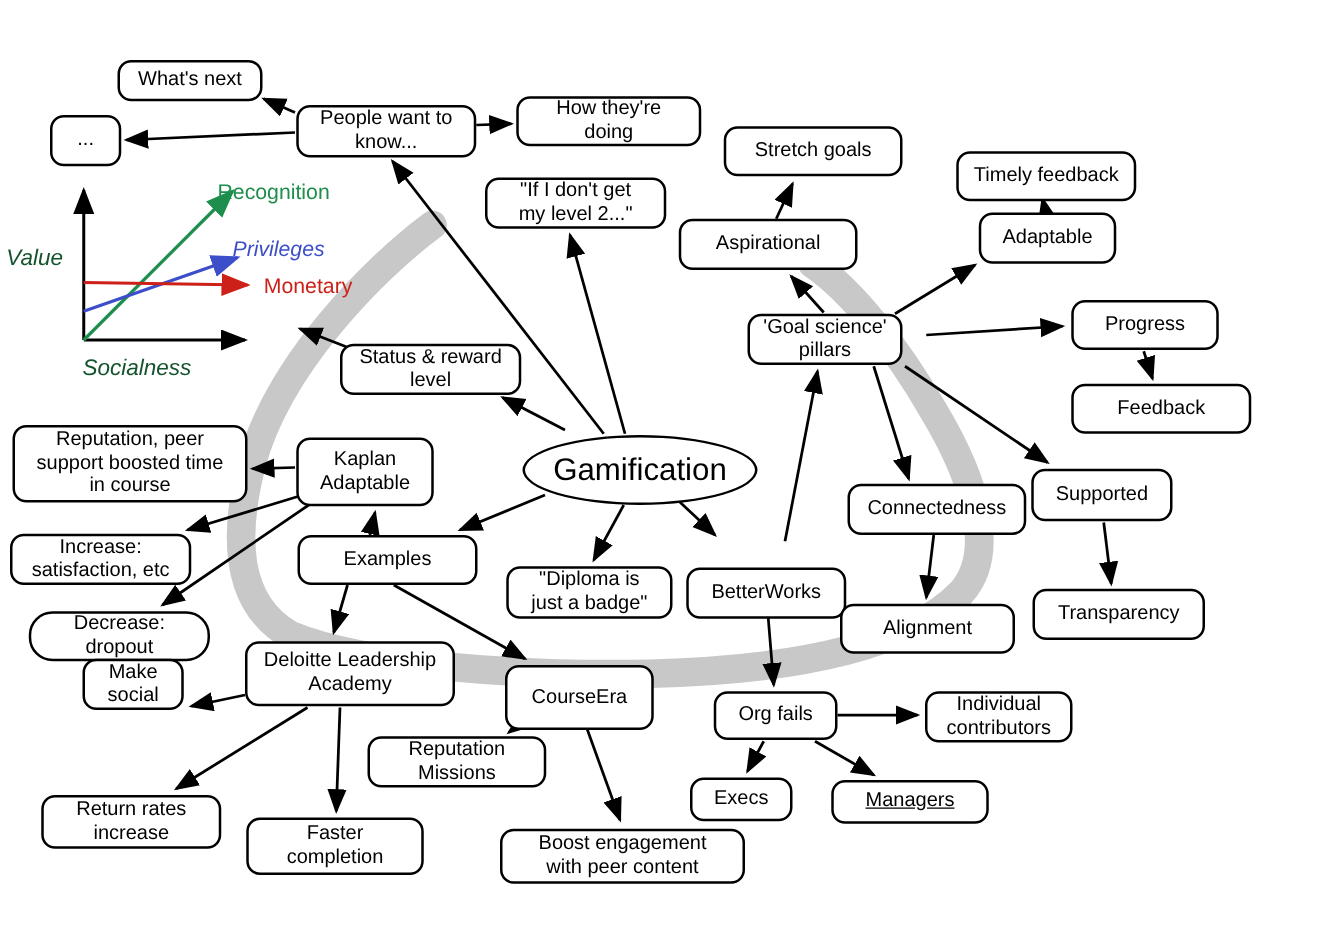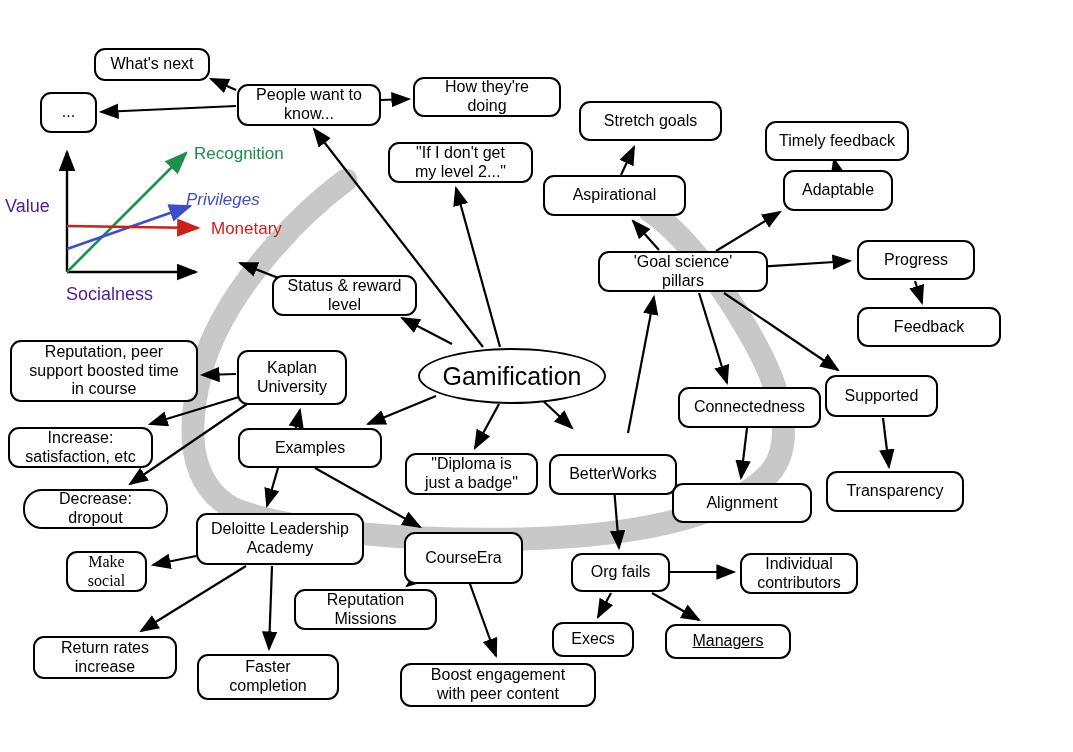--- a/index.html
+++ b/index.html
@@ -7,21 +7,21 @@
   #canvas{position:relative;width:1073px;height:752px;background:#ffffff;overflow:hidden;}
   #edges{position:absolute;left:0;top:0;width:1073px;height:752px;}
   .node{
     position:absolute;display:flex;align-items:center;justify-content:center;
     text-align:center;white-space:pre-line;
     background:#ffffff;border:2.5px solid #000;border-radius:11px;
     font-size:16px;line-height:1.16;color:#000;box-sizing:border-box;
     padding:1px 3px;
   }
   .node.ellipse{border-radius:50%;font-size:25px;border-width:2px;}
-  .chart-label{position:absolute;font-size:18px;color:#4c1d95;}
+  .chart-label{position:absolute;font-size:18px;font-style:italic;color:#14532d;}
   .series-label{position:absolute;font-size:17px;}
   .series-label.italic{font-style:italic;}
 </style>
 </head>
 <body>
 
 <div id="canvas">
   <svg id="edges" xmlns="http://www.w3.org/2000/svg" viewBox="0 0 1073 752">
     <defs id="marker-defs">
         <marker id="ah-black" markerWidth="10" markerHeight="8" refX="8" refY="3.5" orient="auto" markerUnits="strokeWidth">
@@ -80,63 +80,63 @@
       <line x1="424" y1="573" x2="407" y2="586" stroke="#000000" stroke-width="2.2" marker-end="url(#ah-black)"></line>
       <line x1="466" y1="573" x2="496" y2="656" stroke="#000000" stroke-width="2.2" marker-end="url(#ah-black)"></line>
       <line x1="67" y1="272" x2="67" y2="152" stroke="#000000" stroke-width="2.4" marker-end="url(#ah-black)"></line>
       <line x1="67" y1="272" x2="196" y2="272" stroke="#000000" stroke-width="2.4" marker-end="url(#ah-black)"></line>
       <line x1="67" y1="272" x2="186" y2="153" stroke="#1e8e4c" stroke-width="2.6" marker-end="url(#ah-s0)"></line>
       <line x1="67" y1="249" x2="190" y2="206" stroke="#3c4ec9" stroke-width="2.6" marker-end="url(#ah-s1)"></line>
       <line x1="67" y1="226" x2="198" y2="228" stroke="#cc2018" stroke-width="2.6" marker-end="url(#ah-s2)"></line>
     </svg>
 <div class="chart-label italic" style="left: 5px; top: 196px;">Value</div>
     <div class="chart-label italic" style="left: 66px; top: 284px;">Socialness</div>
-    <div class="series-label" style="left: 194px; top: 144px; color: rgb(30, 142, 76);">Recognition</div>
+    <div class="series-label" style="left: 174px; top: 144px; color: rgb(30, 142, 76);">Recognition</div>
     <div class="series-label italic" style="left: 186px; top: 190px; color: rgb(60, 78, 201);">Privileges</div>
     <div class="series-label" style="left: 211px; top: 219px; color: rgb(204, 32, 24);">Monetary</div>
     <div class="node" style="left: 94px; top: 48px; width: 116px; height: 33px;">What's next</div>
     <div class="node" style="left: 40px; top: 92px; width: 57px; height: 41px;">...</div>
     <div class="node" style="left: 237px; top: 84px; width: 144px; height: 42px;">People want to
 know...</div>
     <div class="node" style="left: 413px; top: 77px; width: 148px; height: 40px;">How they're
 doing</div>
     <div class="node" style="left: 388px; top: 142px; width: 145px; height: 41px;">"If I don't get
 my level 2..."</div>
     <div class="node" style="left: 579px; top: 101px; width: 143px; height: 40px;">Stretch goals</div>
     <div class="node" style="left: 543px; top: 175px; width: 143px; height: 41px;">Aspirational</div>
     <div class="node" style="left: 765px; top: 121px; width: 144px; height: 40px;">Timely feedback</div>
     <div class="node" style="left: 783px; top: 170px; width: 110px; height: 41px;">Adaptable</div>
-    <div class="node" style="left: 598px; top: 251px; width: 170px; height: 41px;">'Goal science'
+    <div class="node" style="left: 598px; top: 251px; width: 124px; height: 41px;">'Goal science'
 pillars</div>
     <div class="node" style="left: 857px; top: 240px; width: 118px; height: 40px;">Progress</div>
     <div class="node" style="left: 857px; top: 307px; width: 144px; height: 40px;">Feedback</div>
     <div class="node" style="left: 272px; top: 275px; width: 145px; height: 41px;">Status &amp; reward
 level</div>
     <div class="node ellipse" style="left: 418px; top: 348px; width: 188px; height: 56px;">Gamification</div>
     <div class="node" style="left: 237px; top: 350px; width: 110px; height: 55px;">Kaplan
-University</div>
+Adaptable</div>
     <div class="node" style="left: 10px; top: 340px; width: 188px; height: 62px;">Reputation, peer
 support boosted time
 in course</div>
     <div class="node" style="left: 8px; top: 427px; width: 145px; height: 41px;">Increase:
 satisfaction, etc</div>
     <div class="node" style="left: 23px; top: 489px; width: 145px; height: 40px; border-radius: 19px;">Decrease:
 dropout</div>
     <div class="node" style="left: 238px; top: 428px; width: 144px; height: 40px;">Examples</div>
     <div class="node" style="left: 405px; top: 453px; width: 133px; height: 42px;">"Diploma is
 just a badge"</div>
     <div class="node" style="left: 549px; top: 434px; width: 128px; height: 41px; margin-top: 20px;">BetterWorks</div>
     <div class="node" style="left: 678px; top: 387px; width: 143px; height: 41px;">Connectedness</div>
     <div class="node" style="left: 825px; top: 375px; width: 113px; height: 42px;">Supported</div>
     <div class="node" style="left: 672px; top: 483px; width: 140px; height: 40px;">Alignment</div>
     <div class="node" style="left: 826px; top: 471px; width: 138px; height: 41px;">Transparency</div>
     <div class="node" style="left: 196px; top: 513px; width: 168px; height: 52px;">Deloitte Leadership
 Academy</div>
     <div class="node" style="left: 404px; top: 532px; width: 119px; height: 52px;">CourseEra</div>
-    <div class="node" style="left: 66px; top: 551px; width: 81px; height: 41px; font-family: Liberation Serif, serif;">Make
+    <div class="node" style="left: 66px; top: 527px; width: 81px; height: 41px;">Make
 social</div>
     <div class="node" style="left: 33px; top: 636px; width: 144px; height: 43px;">Return rates
 increase</div>
     <div class="node" style="left: 197px; top: 654px; width: 142px; height: 46px;">Faster
 completion</div>
     <div class="node" style="left: 294px; top: 589px; width: 143px; height: 41px;">Reputation
 Missions</div>
     <div class="node" style="left: 400px; top: 663px; width: 196px; height: 44px;">Boost engagement
 with peer content</div>
     <div class="node" style="left: 571px; top: 553px; width: 99px; height: 39px;">Org fails</div>

